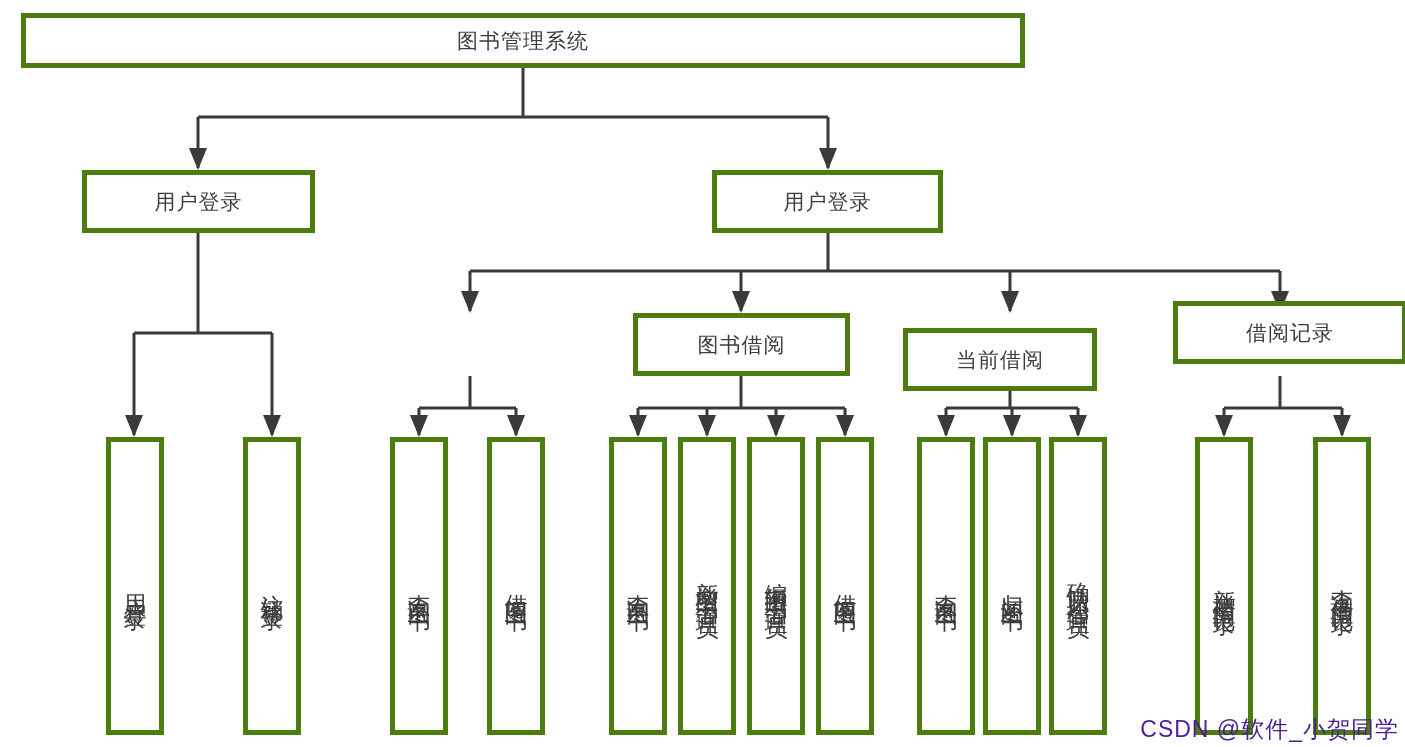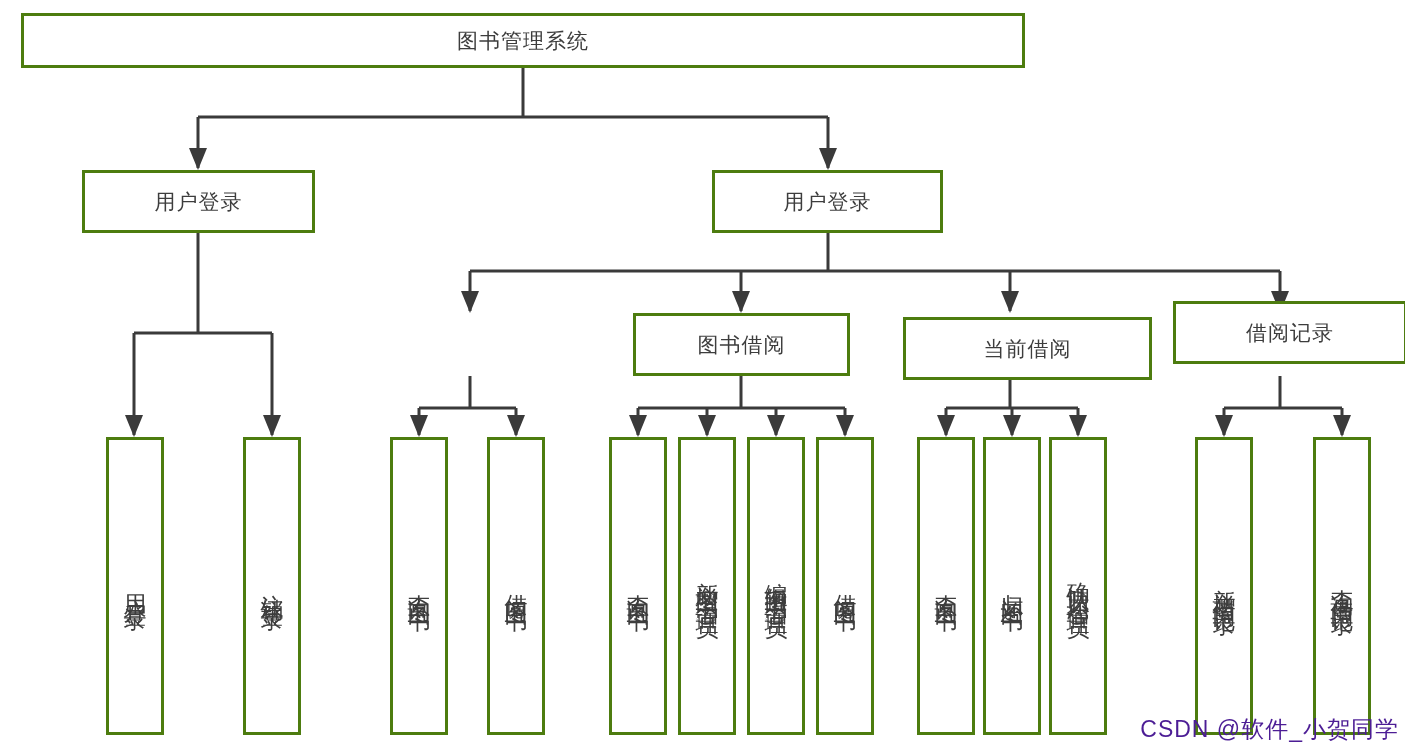--- a/index.html
+++ b/index.html
@@ -3,21 +3,21 @@
 <meta charset="utf-8">
 <style>
   html,body{margin:0;padding:0;background:#ffffff;}
   .canvas{
     position:relative;width:1405px;height:747px;background:#ffffff;overflow:hidden;
     font-family:"Liberation Sans","DejaVu Sans",sans-serif;color:#3d3d3d;
   }
   .wires{position:absolute;left:0;top:0;z-index:0;}
   .node{
     position:absolute;box-sizing:border-box;background:#ffffff;
-    border:3px solid #4d7c0f;z-index:1;
+    border:5px solid #4d7c0f;z-index:1;
     display:flex;align-items:center;justify-content:center;
   }
   .node.h span{font-size:21px;letter-spacing:1px;white-space:nowrap;}
   .node.v span{
     writing-mode:vertical-rl;text-orientation:mixed;
     font-size:23px;letter-spacing:5px;line-height:1;white-space:nowrap;
   }
   .watermark{
     position:absolute;top:714px;right:6px;z-index:2;
     font-size:23px;color:#4c1d95;letter-spacing:1px;white-space:nowrap;
@@ -68,21 +68,21 @@
   <div class="node h" style="left:82px;top:170px;width:233px;height:63px">
     <span>用户登录</span>
   </div>
   <div class="node h" style="left:712px;top:170px;width:231px;height:63px">
     <span>用户登录</span>
   </div>
 
   <div class="node h" style="left:633px;top:313px;width:217px;height:63px">
     <span>图书借阅</span>
   </div>
-  <div class="node h" style="left:903px;top:317px;width:249px;height:63px">
+  <div class="node h" style="left:903px;top:328px;width:194px;height:63px">
     <span>当前借阅</span>
   </div>
   <div class="node h" style="left:1173px;top:301px;width:234px;height:63px">
     <span>借阅记录</span>
   </div>
 
   <div class="node v" style="left:106px;top:437px;width:58px;height:298px">
     <span>用户登录</span>
   </div>
   <div class="node v" style="left:243px;top:437px;width:58px;height:298px">

